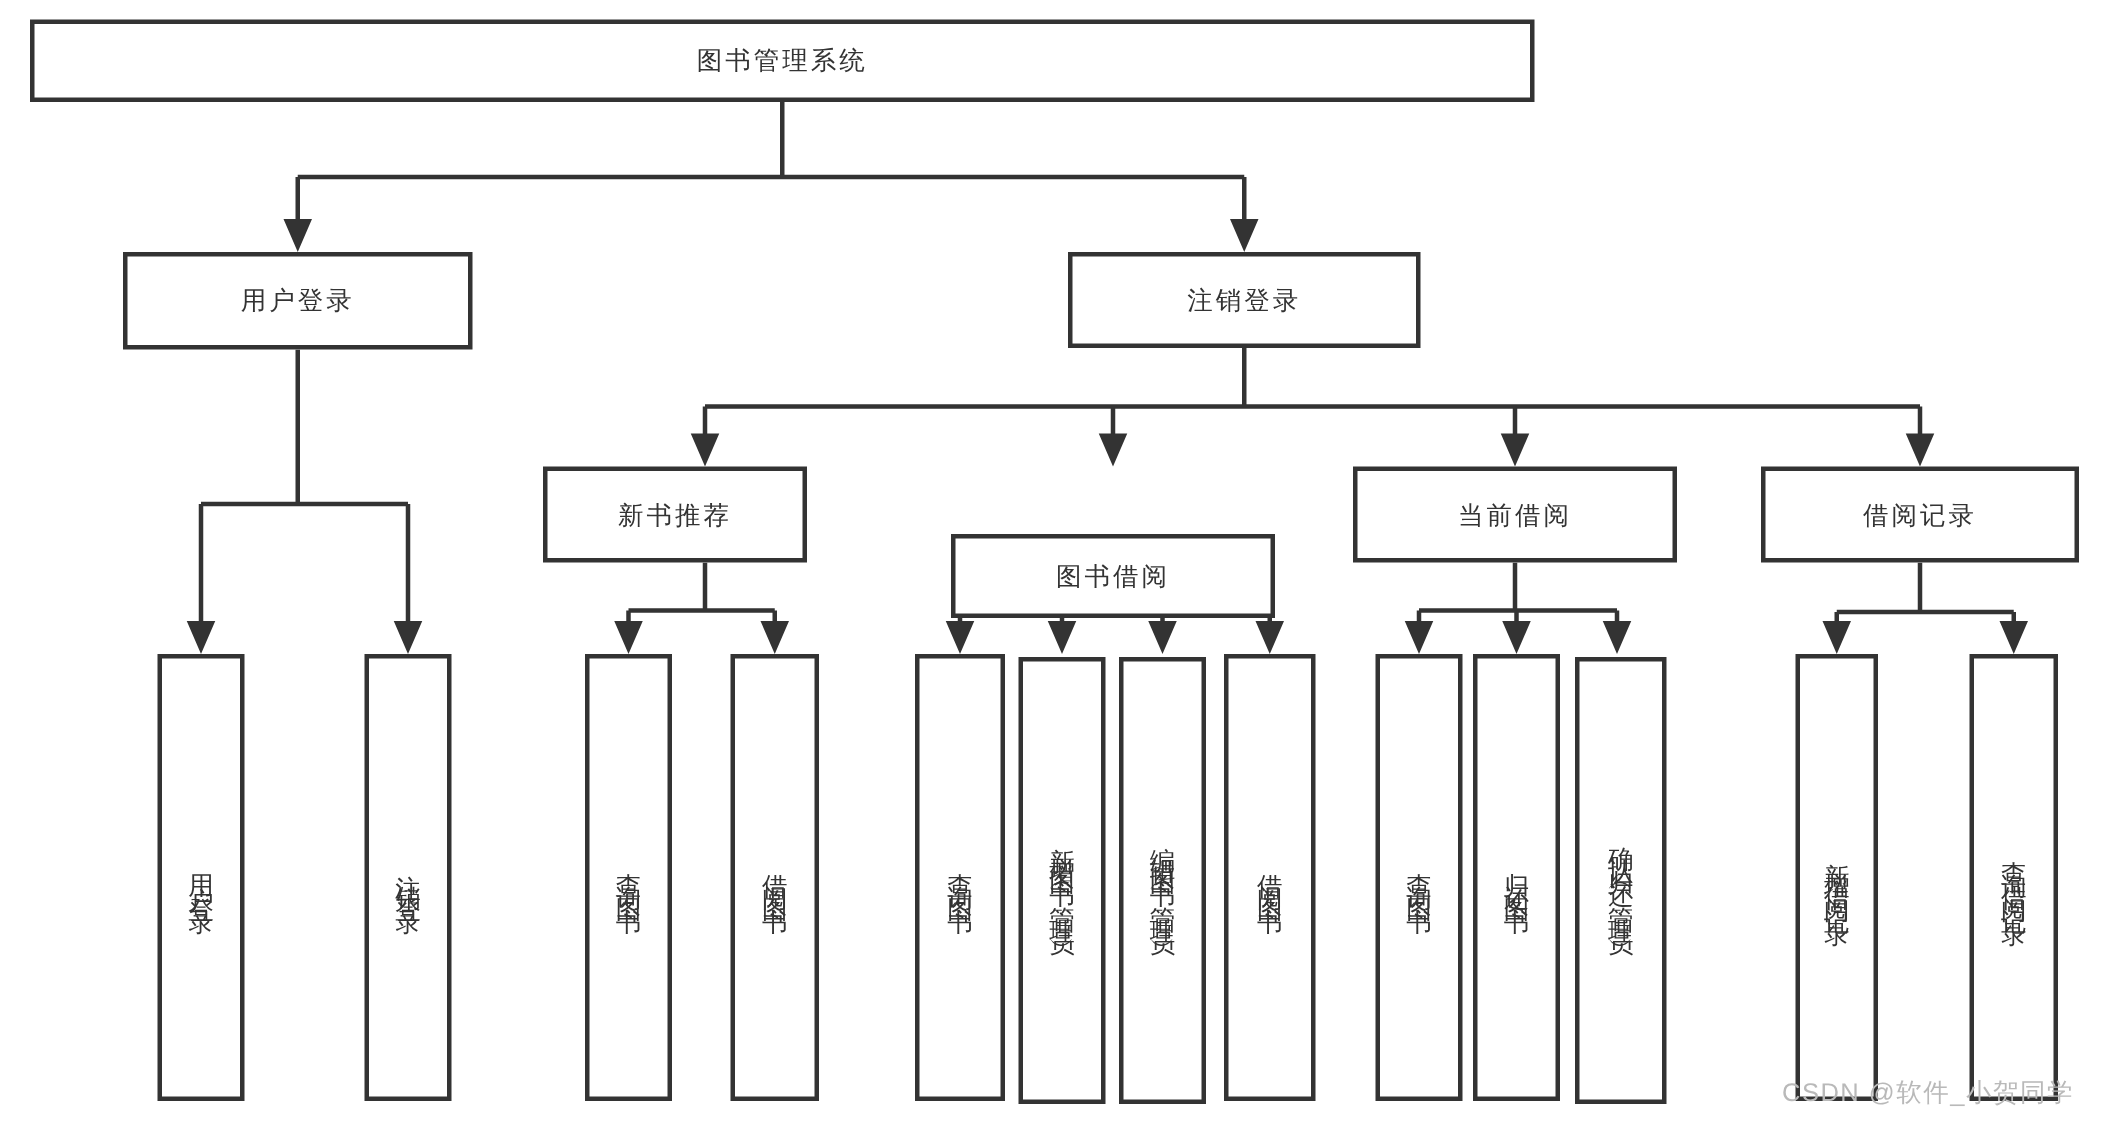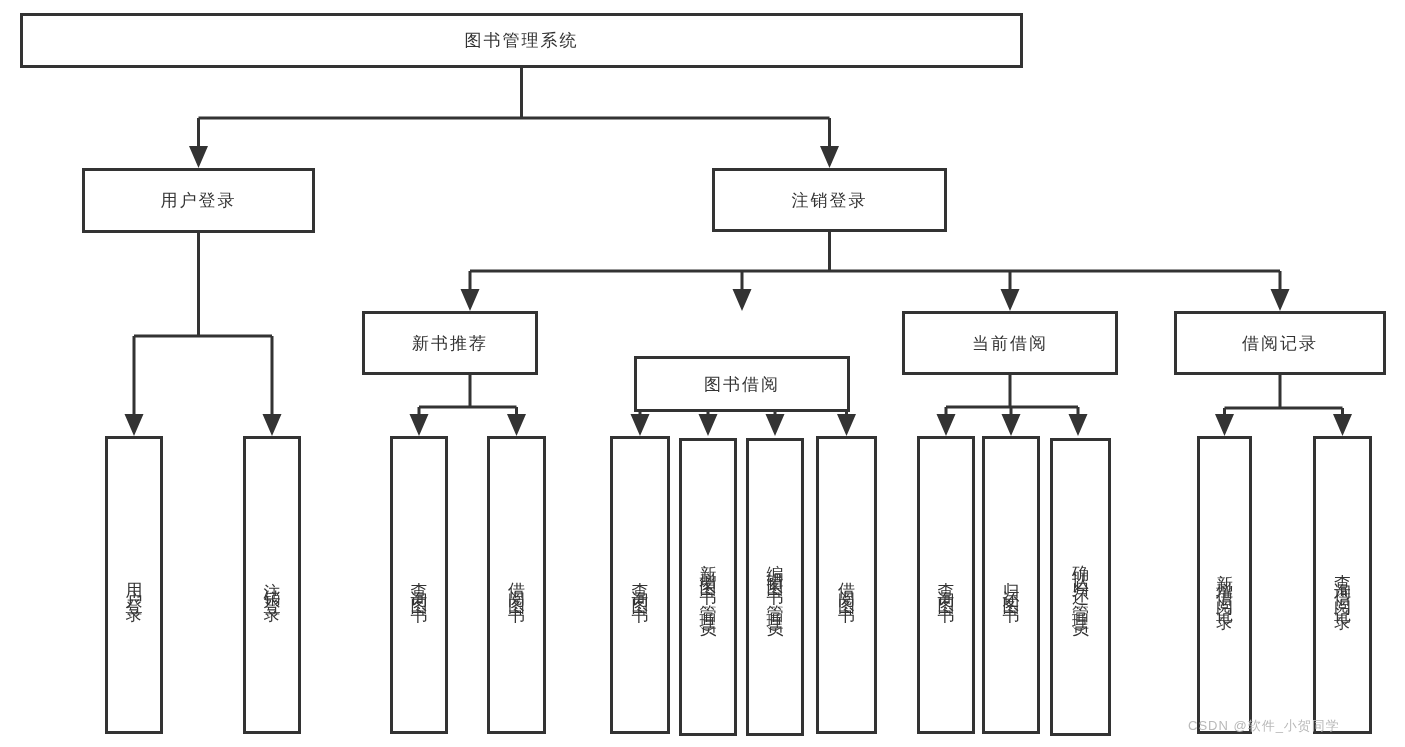--- a/index.html
+++ b/index.html
@@ -63,21 +63,21 @@
   .n-leaf-g3-borrow  { left:816px;  top:436px; width:61px;   height:298px; }
   .n-leaf-g4-query   { left:917px;  top:436px; width:58px;   height:298px; }
   .n-leaf-g4-return  { left:982px;  top:436px; width:58px;   height:298px; }
   .n-leaf-g4-confirm { left:1050px; top:438px; width:61px;   height:298px; }
   .n-leaf-g5-add     { left:1197px; top:436px; width:55px;   height:298px; }
   .n-leaf-g5-query   { left:1313px; top:436px; width:59px;   height:298px; }
   #watermark {
     position: absolute;
     left: 1188px;
     top: 717px;
-    font-size: 13px;
+    font-size: 17px;
     color: #b9b9b9;
     letter-spacing: 1px;
     white-space: nowrap;
     z-index: 3;
   }
 </style>
 </head>
 <body>
 
 <div id="stage">

